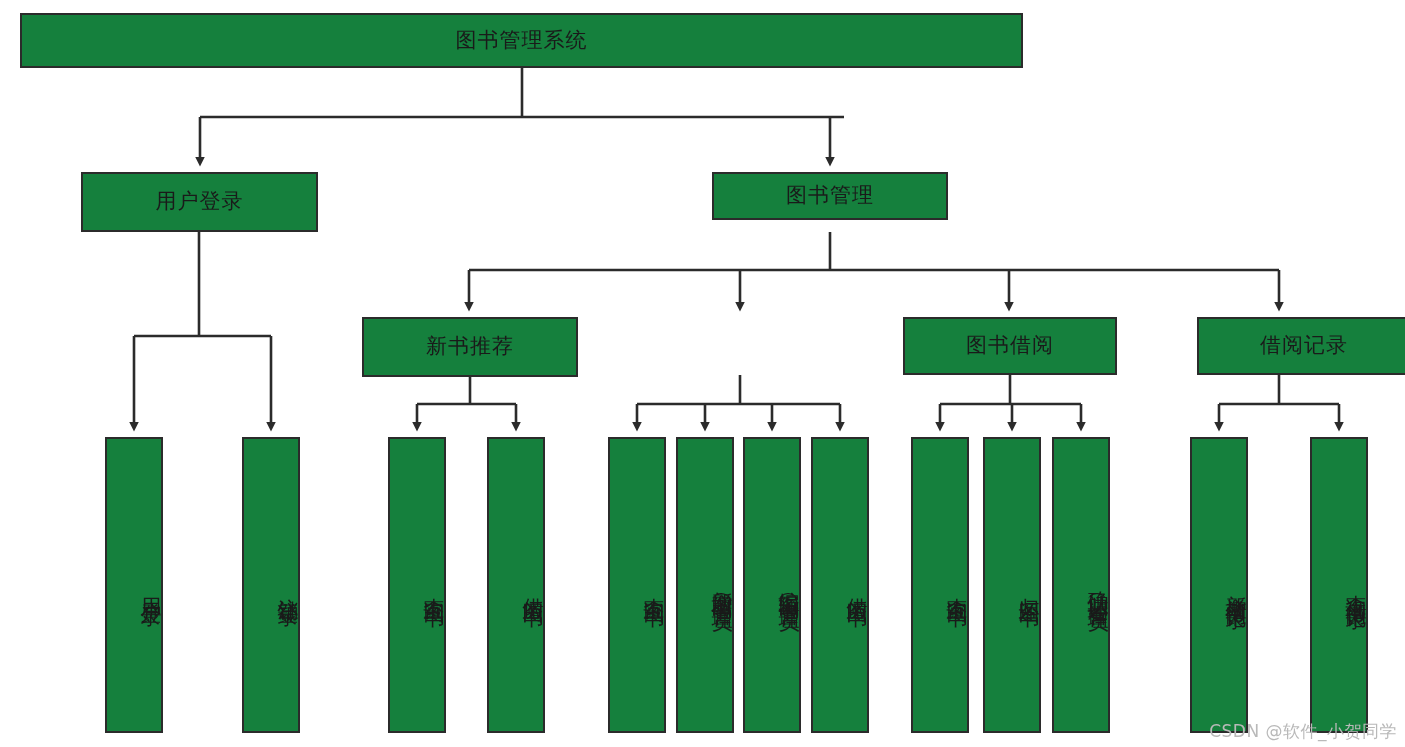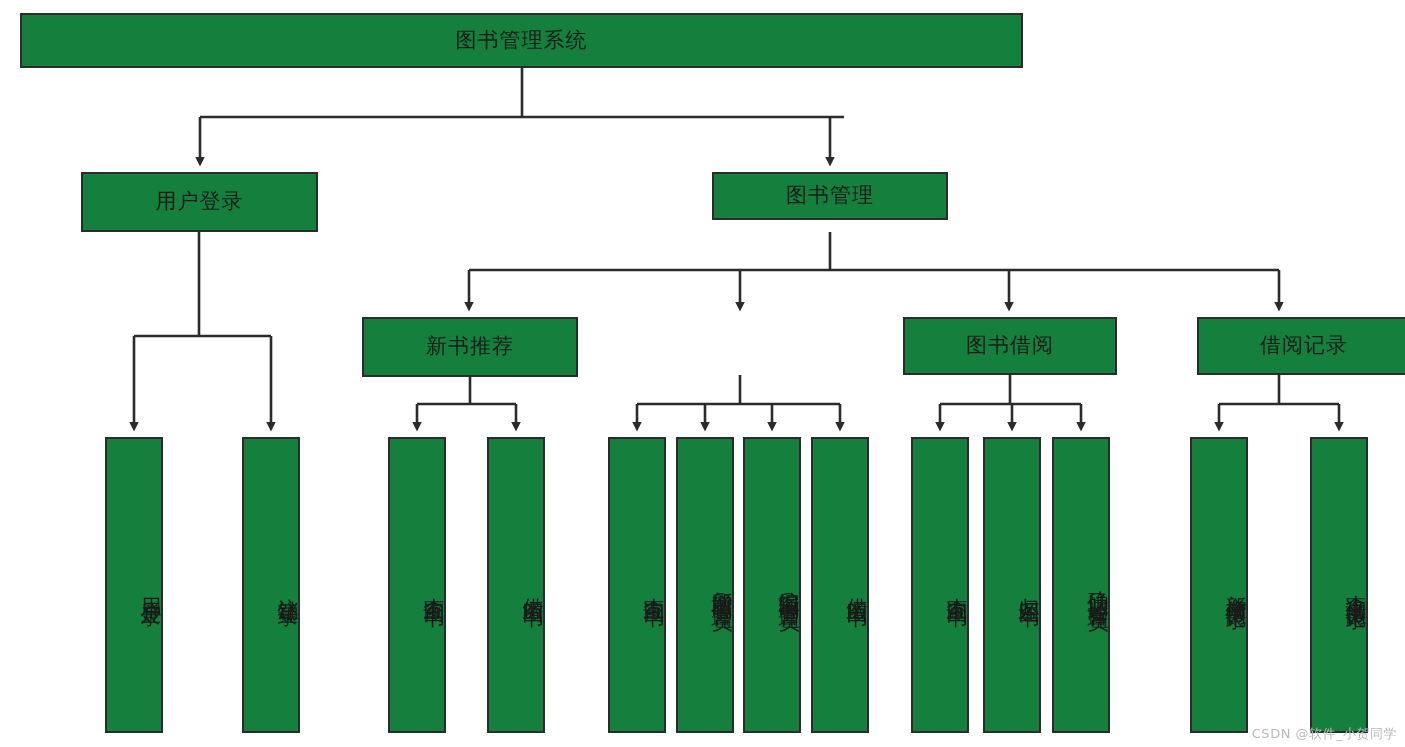--- a/index.html
+++ b/index.html
@@ -53,21 +53,21 @@
     line-height: 1.12;
     white-space: nowrap;
   }
   .node.vertical .label {
     line-height: 1.0;
   }
   #watermark {
     position: absolute;
     right: 8px;
     bottom: 4px;
-    font-size: 13px;
+    font-size: 17px;
     color: #b9b9b9;
     letter-spacing: 0.5px;
     white-space: nowrap;
   }
 </style>
 </head>
 <body>
 
 <div id="diagram-root">
 

